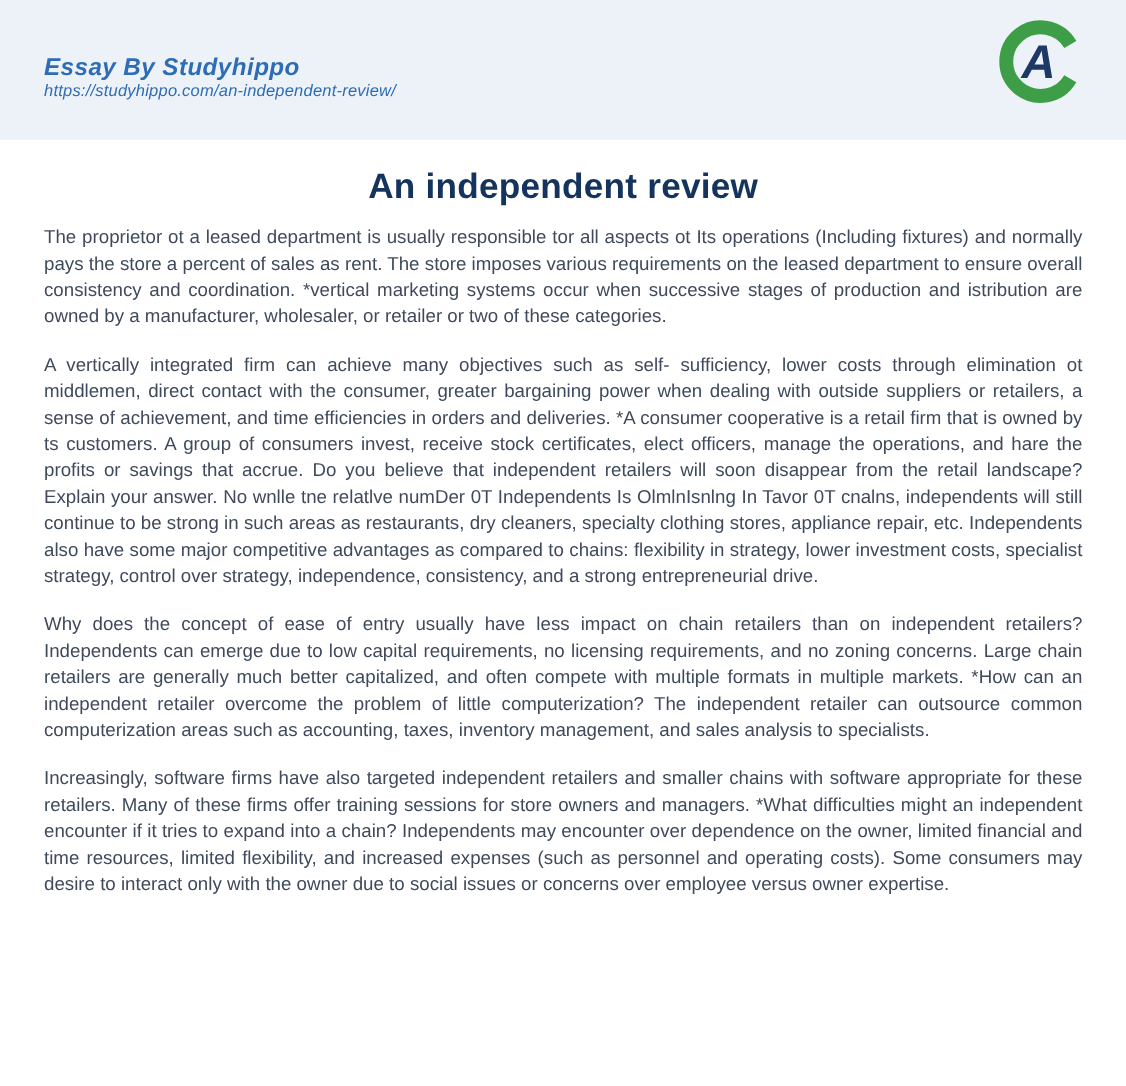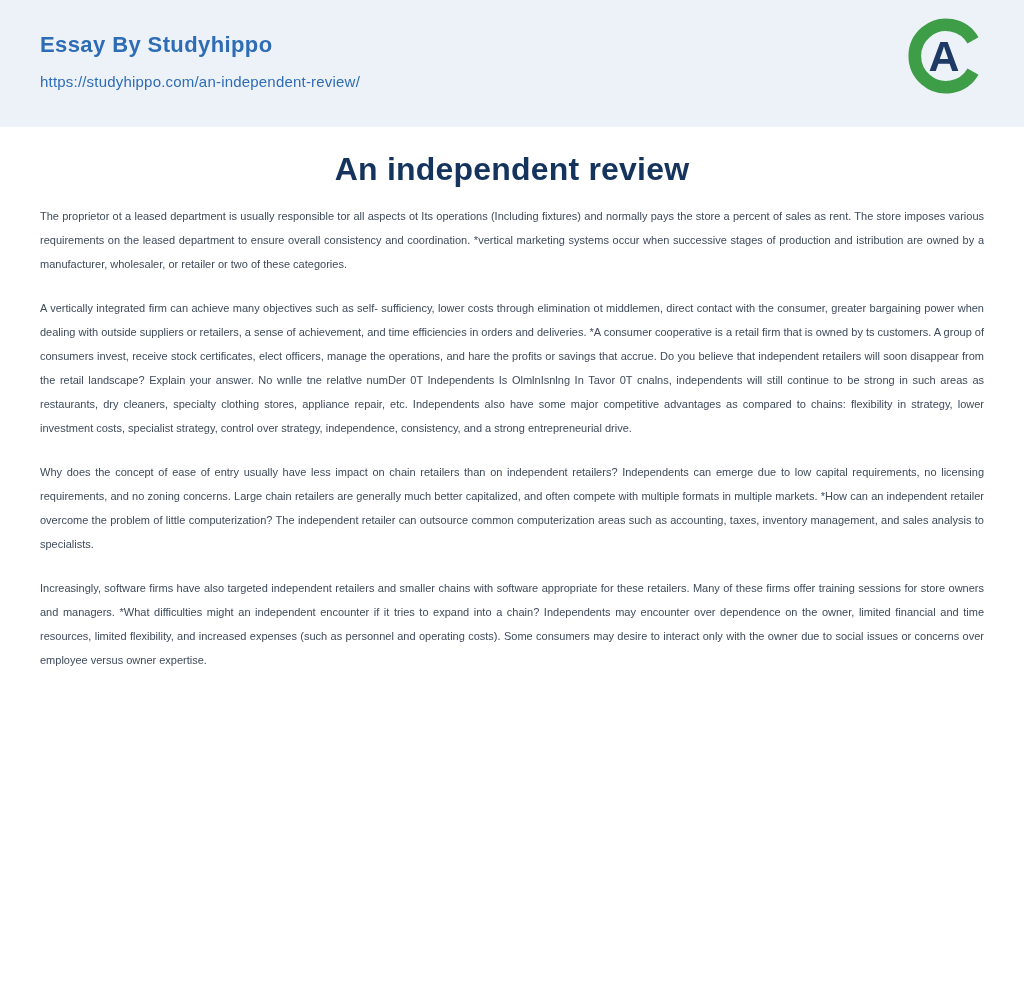--- a/index.html
+++ b/index.html
@@ -6,32 +6,32 @@
   html, body { width: 1024px; }
   body {
     background: #ffffff;
     font-family: "Liberation Sans", sans-serif;
     height: 987px;
     overflow: hidden;
   }
   .header {
     background: #edf2f9;
     height: 127px;
-    padding: 32px 40px 0 40px;
+    padding: 48px 40px 0 40px;
     position: relative;
+    font-style: italic;
   }
   .brand {
     color: #2e6cb5;
     font-size: 22px;
     font-weight: bold;
     letter-spacing: 0.4px;
   }
   .url {
     display: inline-block;
-    margin-top: 15px;
     color: #2e6cb5;
     font-size: 15px;
     text-decoration: none;
     letter-spacing: 0.2px;
   }
   .logo {
     position: absolute;
     top: 17px;
     right: 39px;
     width: 78px;
@@ -43,21 +43,21 @@
   .title {
     color: #14335d;
     font-size: 32px;
     font-weight: bold;
     margin: 2px 0 16px 0;
     letter-spacing: 0.2px;
     text-align: center;
   }
   .para {
     color: #3e4a5b;
-    font-size: 11px;
+    font-size: 17px;
     line-height: 24px;
     text-align: justify;
     margin-bottom: 20px;
   }
 </style>
 </head>
 <body>
 
 <div class="header">
   <div class="brand">Essay By Studyhippo</div>

